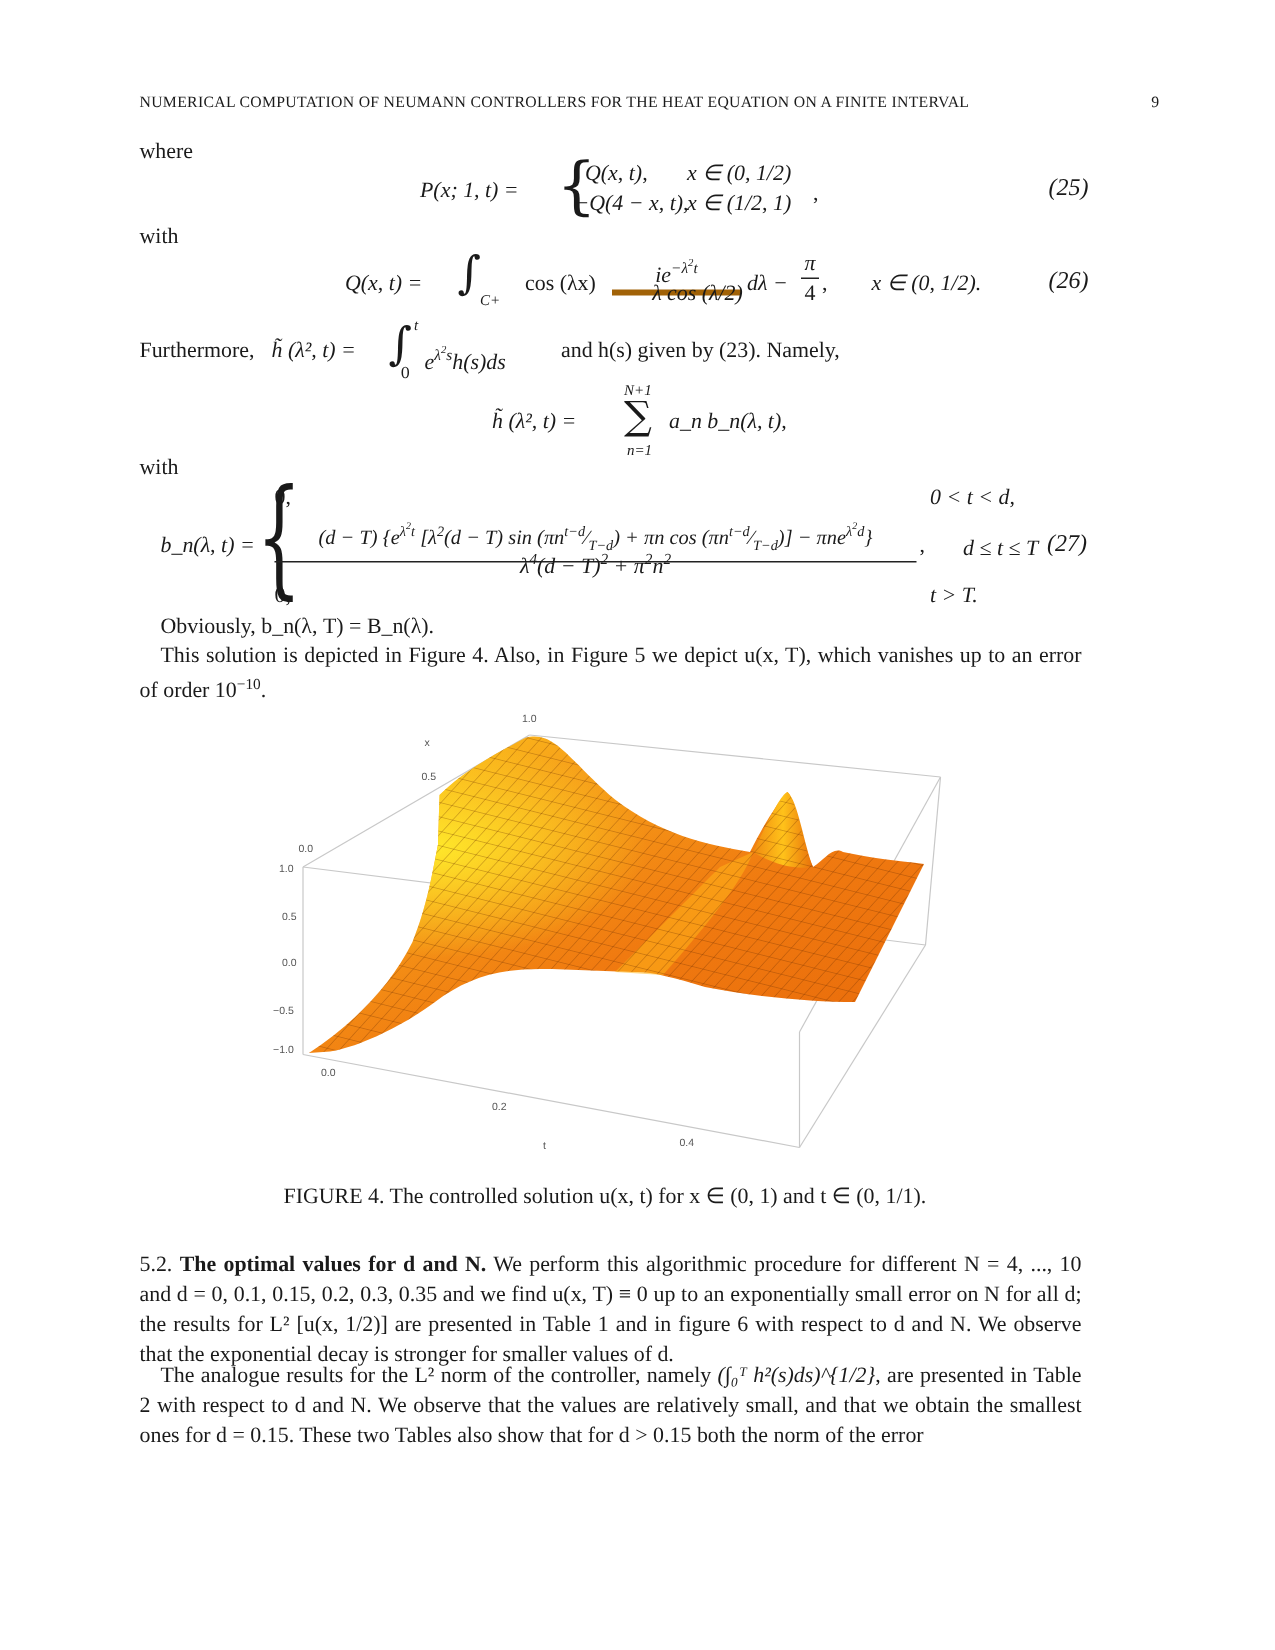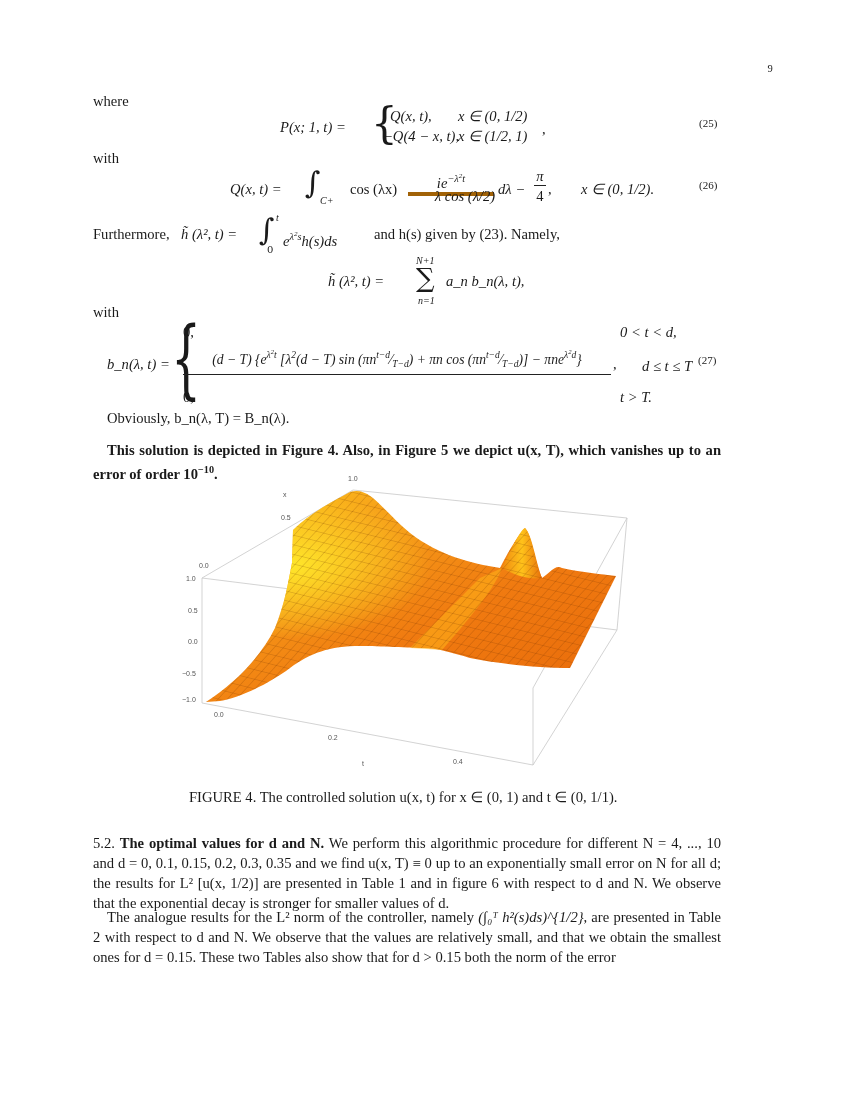--- a/index.html
+++ b/index.html
@@ -4,33 +4,34 @@
 <style>
   html, body { margin: 0; padding: 0; background: #ffffff; }
   body { width: 850px; height: 1100px; position: relative; overflow: hidden;
          font-family: "DejaVu Serif", "Liberation Serif", serif; color: #1a1a1a; }
   .abs { position: absolute; }
   .runhead { left: 93px; top: 63px; width: 680px; font-size: 10.5px; letter-spacing: 0.2px;
              font-family: "Liberation Serif", serif; white-space: nowrap; }
   .runhead .pg { position: absolute; right: 0; top: 0; }
   .txt { font-family: "Liberation Serif", serif; font-size: 14.6px; line-height: 20px; }
   .math { font-family: "Liberation Serif", serif; font-style: italic; }
-  .eqno { font-family: "Liberation Serif", serif; font-size: 11px; }
+  .eqno { font-family: "Liberation Serif", serif; font-size: 16px; font-style: italic; }
   .brace { font-family: "DejaVu Serif", serif; font-weight: 200; }
   sup, sub { font-size: 70%; }
   .figure { left: 180px; top: 468px; width: 470px; height: 310px; }
   .caption { left: 189px; top: 788px; font-family: "Liberation Serif", serif; font-size: 14.6px; }
   .sc { font-variant: small-caps; }
   .para { left: 93px; width: 628px; text-align: justify; }
   b { font-weight: bold; }
 </style>
 </head>
 <body>
 
 <div class="abs runhead">
+  <span>NUMERICAL COMPUTATION OF NEUMANN CONTROLLERS FOR THE HEAT EQUATION ON A FINITE INTERVAL</span>
   <span class="pg">9</span>
 </div>
 
 <div class="abs txt" style="left:93px; top:91px;">where</div>
 
 <div class="abs" style="left:280px; top:105px; width:440px; height:44px;">
   <span class="abs math txt" style="left:0; top:12px;">P(x; 1, t) =</span>
   <span class="abs brace" style="left:91px; top:-4px; font-size:42px; line-height:46px;">{</span>
   <span class="abs math txt" style="left:110px; top:1px;">Q(x, t),</span>
   <span class="abs math txt" style="left:178px; top:1px;">x ∈ (0, 1/2)</span>
@@ -75,30 +76,31 @@
   <span class="abs txt math" style="left:118px; top:16px;">a_n b_n(λ, t),</span>
 </div>
 
 <div class="abs txt" style="left:93px; top:302px;">with</div>
 
 <div class="abs" style="left:107px; top:318px; width:615px; height:92px;">
   <span class="abs txt math" style="left:0; top:36px;">b_n(λ, t) =</span>
   <span class="abs brace" style="left:64px; top:-8px; font-size:86px; line-height:96px; transform:scaleX(0.55); transform-origin:left;">{</span>
   <span class="abs txt" style="left:76px; top:4px;">0,</span>
   <span class="abs txt math" style="left:76px; top:24px; width:428px; text-align:center; border-bottom:1px solid #222; font-size:13.6px; line-height:20px; white-space:nowrap;">(d − T) {e<sup>λ<sup>2</sup>t</sup> [λ<sup>2</sup>(d − T) sin (πn<sup>t−d</sup>⁄<sub>T−d</sub>) + πn cos (πn<sup>t−d</sup>⁄<sub>T−d</sub>)] − πne<sup>λ<sup>2</sup>d</sup>}</span>
+  <span class="abs txt math" style="left:76px; top:46px; width:428px; text-align:center;">λ<sup>4</sup>(d − T)<sup>2</sup> + π<sup>2</sup>n<sup>2</sup></span>
   <span class="abs txt" style="left:506px; top:36px;">,</span>
   <span class="abs txt" style="left:76px; top:69px;">0,</span>
   <span class="abs txt math" style="left:513px; top:4px;text-align:center;">0 &lt; t &lt; d,</span>
   <span class="abs txt math" style="left:513px; top:38px;margin-left:22px;">d ≤ t ≤ T</span>
   <span class="abs txt math" style="left:513px; top:69px;">t &gt; T.</span>
   <span class="abs eqno" style="left:591px; top:36px;">(27)</span>
 </div>
 
 <div class="abs txt" style="left:107px; top:408px;">Obviously, b_n(λ, T) = B_n(λ).</div>
-<div class="abs txt para" style="left:93px; top:440px; text-indent:14px;font-weight:bold;">
+<div class="abs txt para" style="left:93px; top:427px; text-indent:14px;">
   <span>This solution is depicted in Figure 4. Also, in Figure 5 we depict u(x, T), which vanishes up to an</span>
   <span>error of order 10</span><sup>−10</sup><span>.</span>
 </div>
 
 <div class="abs figure">
   <svg width="470" height="310" viewBox="0 0 470 310" xmlns="http://www.w3.org/2000/svg">
     <defs>
       <linearGradient id="gMain" x1="0" y1="0" x2="1" y2="1">
         <stop offset="0" stop-color="#ffd21a"></stop>
         <stop offset="0.25" stop-color="#f7a21a"></stop>

